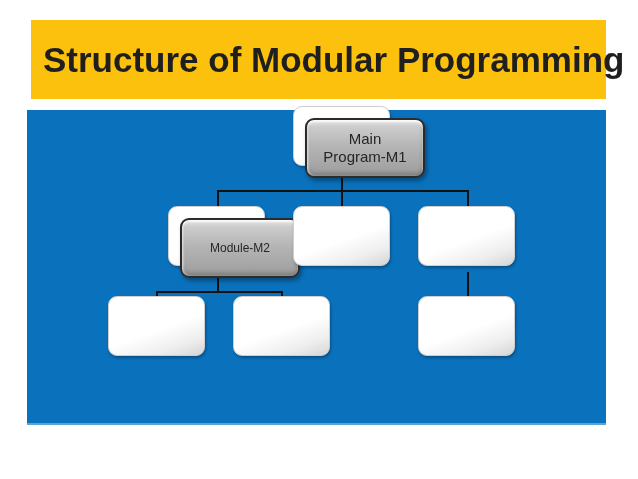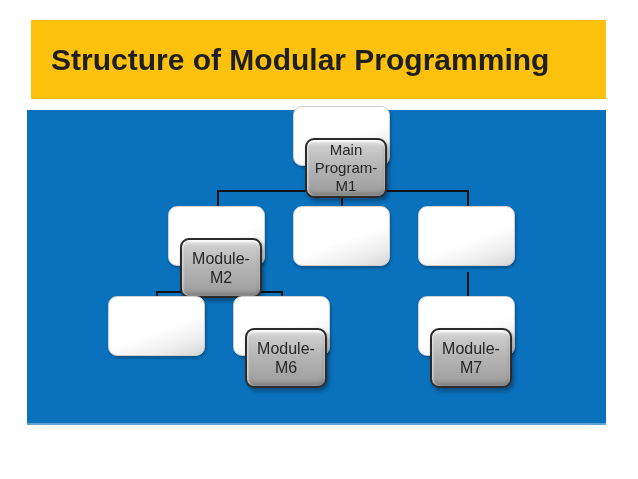--- a/index.html
+++ b/index.html
@@ -21,22 +21,22 @@
     position: absolute;
     left: 31px;
     top: 20px;
     width: 575px;
     height: 79px;
     background: var(--title-band, #fcc10d);
     display: flex;
     align-items: center;
   }
   .title-text {
-    padding-left: 20px;
-    font-size: 30px;
+    padding-left: 12px;
+    font-size: 35px;
     font-weight: 600;
     letter-spacing: 0px;
     color: var(--title-text, #1f1f1f);
     white-space: nowrap;
   }
 
   
   .content-panel {
     position: absolute;
     left: 27px;
@@ -74,43 +74,42 @@
       #eeeeee 80%,
       var(--node-back-shade, #d5d5d5) 100%);
     border: 1px solid #cfcfcf;
     box-shadow: 1px 2px 3px rgba(0,0,0,0.30);
     box-sizing: border-box;
   }
   .node-front {
     position: absolute;
     left: 12px;
     top: 12px;
-    width: 82px;
+    width: 120px;
     height: 60px;
     border-radius: 9px;
     border: 2px solid var(--node-border, #2b2b2b);
     background: linear-gradient(180deg,
       var(--node-front-top, #e8e8e8) 0%,
       #cccccc 12%,
       var(--node-front-mid, #b4b4b4) 48%,
       #a8a8a8 75%,
       var(--node-front-bottom, #9c9c9c) 100%);
     box-shadow: inset 0 2px 2px rgba(255,255,255,0.85),
                 inset 2px 0 2px rgba(255,255,255,0.4),
                 inset 0 -3px 4px rgba(0,0,0,0.22),
                 2px 3px 4px rgba(0,0,0,0.35);
     box-sizing: border-box;
     display: flex;
     align-items: center;
     justify-content: center;
     text-align: center;
-    margin-top: 20px;
   }
   .node-label {
-    font-size: 16px;
+    font-size: 12px;
     line-height: 1.2;
     color: var(--node-text, #262626);
     white-space: pre-line;
   }
   .node-root .node-label {
     font-size: 15px;
   }
 </style>
 </head>
 <body>
@@ -160,26 +159,20 @@
     <div class="node" style="left:418px; top:206px;">
       <div class="node-back"></div>
     </div>
 
     <div class="node" style="left:108px; top:296px;">
       <div class="node-back"></div>
     </div>
 
     <div class="node" style="left:233px; top:296px;">
       <div class="node-back"></div>
-      <div class="node-front">
-        <span class="node-label">Module-M6</span>
-      </div>
     </div>
 
     <div class="node" style="left:418px; top:296px;">
       <div class="node-back"></div>
-      <div class="node-front">
-        <span class="node-label">Module-M7</span>
-      </div>
     </div>
 
   </div>
 </div>
 
 </body></html>

